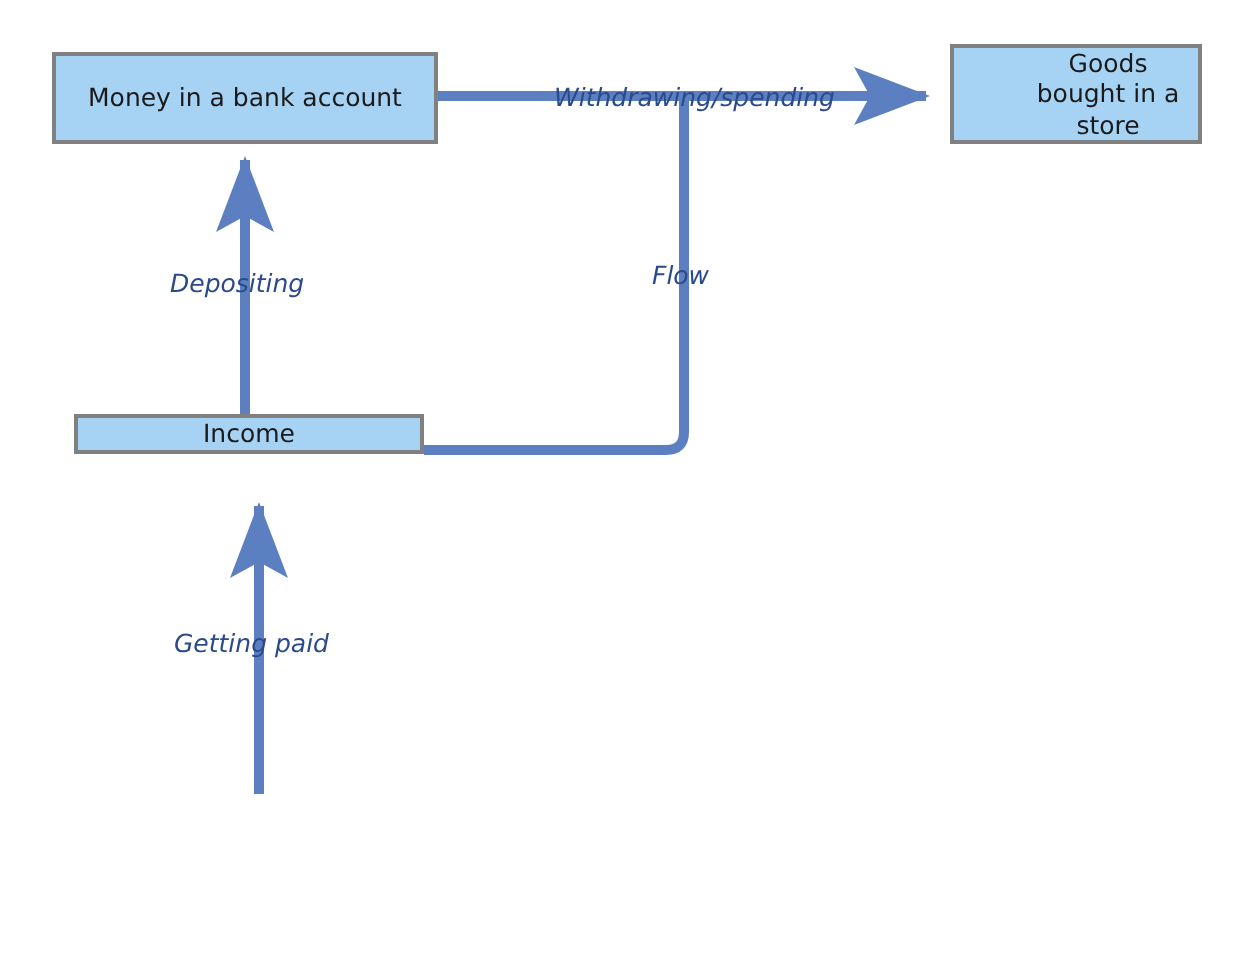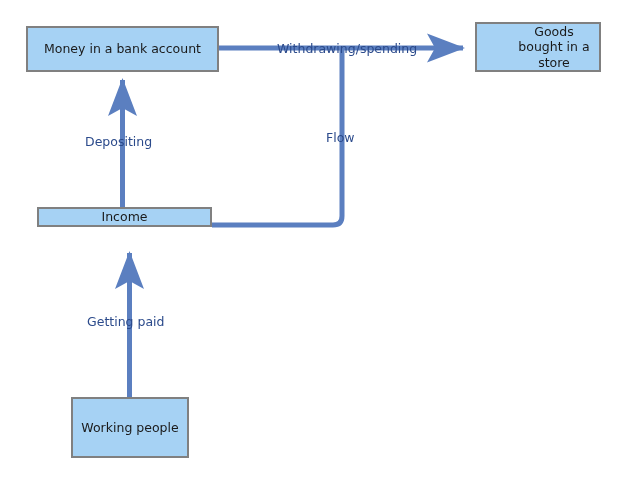--- a/index.html
+++ b/index.html
@@ -29,20 +29,21 @@
     line-height: 1.25;
     padding: 2px 4px;
     z-index: 3;
   }
   .edge-label {
     position: absolute;
     color: #2b4a8b;
     font-size: 12.5px;
     white-space: nowrap;
     z-index: 5;
+    font-style: italic;
   }
   svg.edges {
     position: absolute;
     left: 0;
     top: 0;
     width: 626px;
     height: 479px;
     z-index: 2;
   }
 </style>
@@ -84,23 +85,20 @@
   </div>
 
   <div class="node" style="left:475px; top:22px; width:126px; height:50px;padding-left:36px;">
     <span>Goods bought in a store</span>
   </div>
 
   <div class="node" style="left:37px; top:207px; width:175px; height:20px;">
     <span>Income</span>
   </div>
 
-  <div class="node" style="left:71px; top:397px; width:118px; height:61px;">
-    <span>Working people</span>
-  </div>
 
   <div class="edge-label" style="left:85px; top:134px;">
     <span>Depositing</span>
   </div>
 
   <div class="edge-label" style="left:277px; top:41px;">
     <span>Withdrawing/spending</span>
   </div>
 
   <div class="edge-label" style="left:326px; top:130px;">

